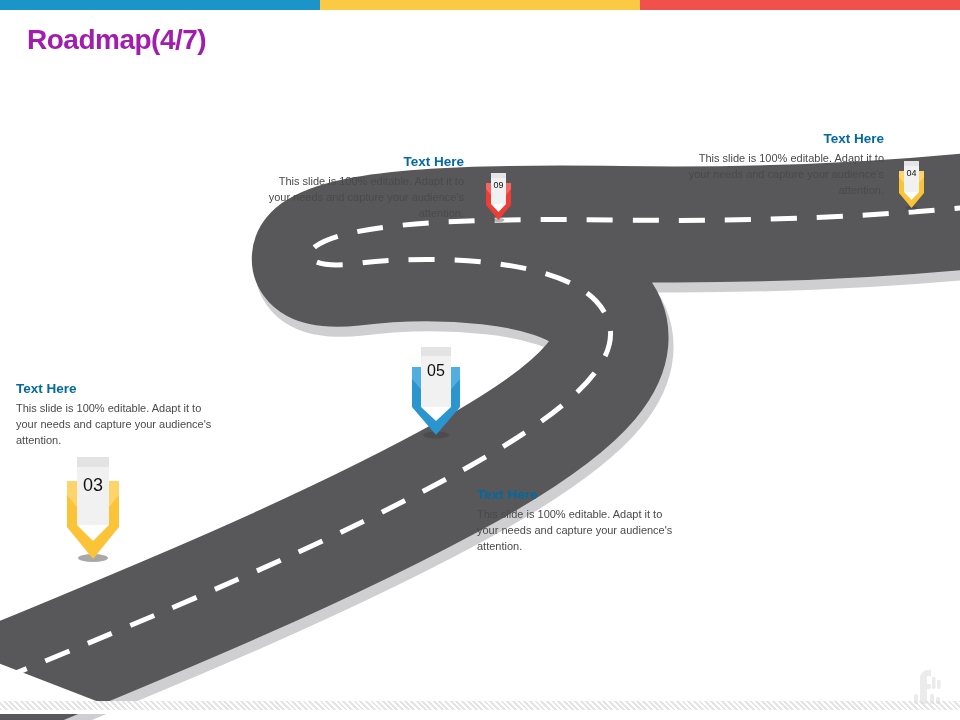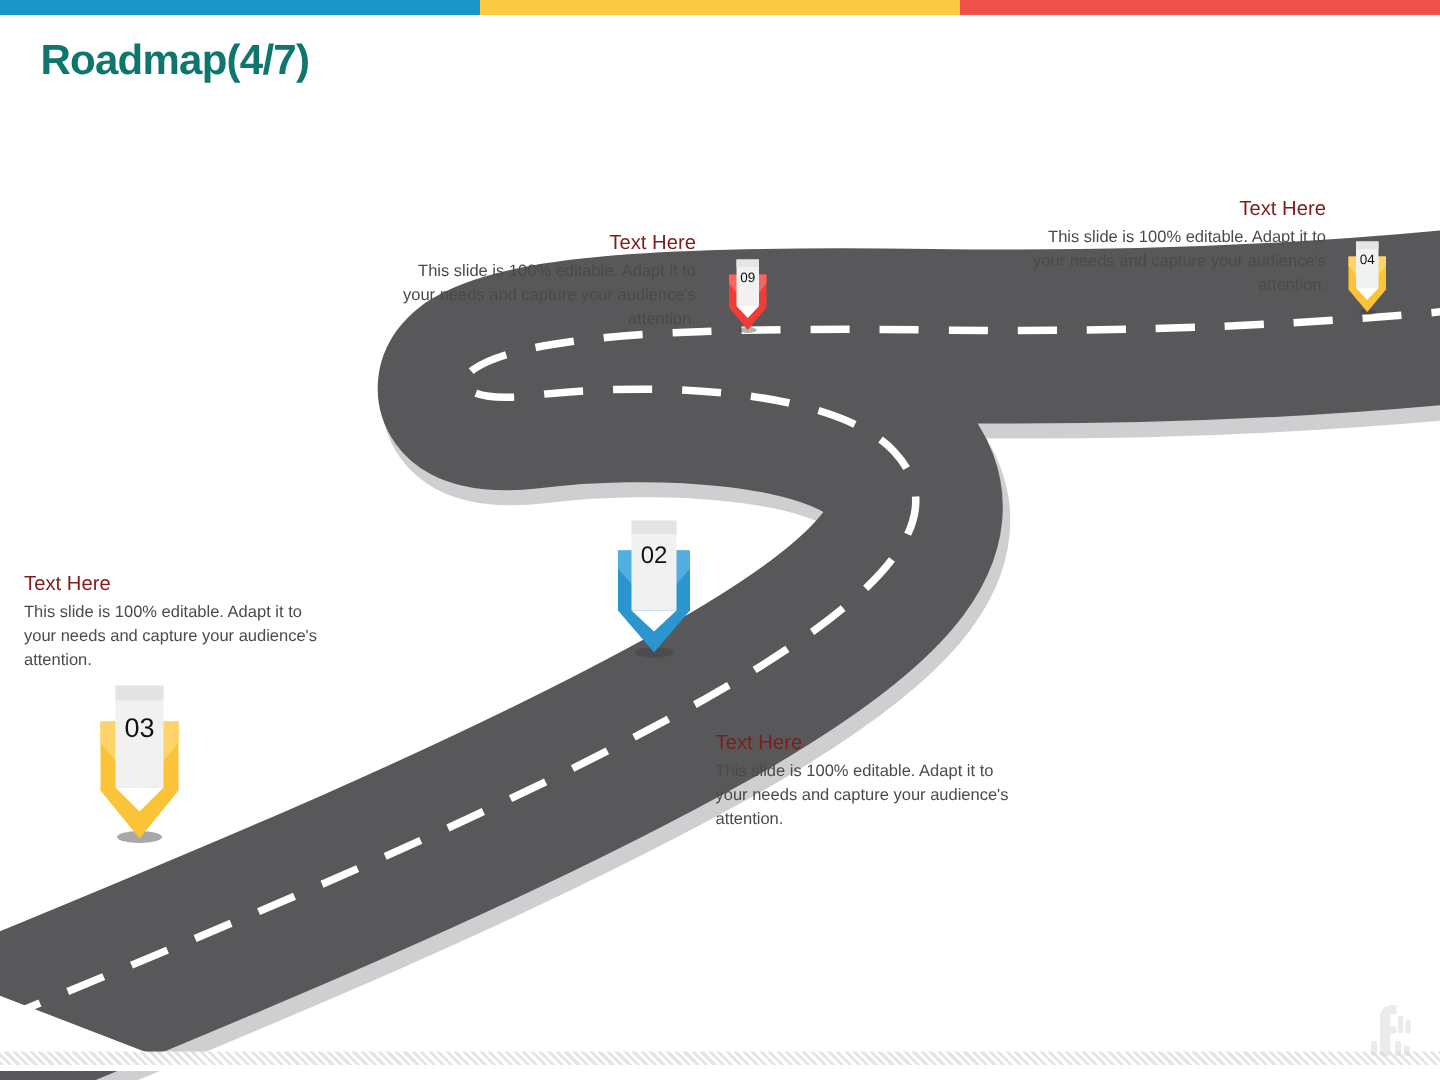--- a/index.html
+++ b/index.html
@@ -29,38 +29,38 @@
   #topbar .seg.blue   { width: 320px; }
   #topbar .seg.yellow { width: 320px; }
   #topbar .seg.red    { width: 320px; }
 
   
   #page-title {
     position: absolute;
     left: 27px; top: 24px;
     font-size: 28px;
     font-weight: bold;
-    color: #0f766e;
+    color: #a21caf;
     letter-spacing: -0.5px;
     white-space: nowrap;
   }
 
   
   #road-svg {
     position: absolute;
     left: 0; top: 0;
     width: 960px; height: 720px;
   }
 
   
   .textblock { position: absolute; }
   .textblock .th {
     font-size: 13.5px;
-    font-weight: normal;
-    color: #7f1d1d;
+    font-weight: bold;
+    color: #0369a1;
     margin-bottom: 4px;
     line-height: 1.2;
   }
   .textblock .tb {
     font-size: 11px;
     color: #4a4a4a;
     line-height: 1.45;
   }
   .textblock.align-left  { text-align: left; }
   .textblock.align-right { text-align: right; }
@@ -179,21 +179,21 @@
 
   <div class="marker" id="mk-02">
     <svg class="pin-svg" width="60" height="94" viewBox="0 0 60 94">
       <ellipse cx="30" cy="90" rx="13" ry="3.5" fill="#3f3f41" opacity="0.45"></ellipse>
       <path d="M6 22 L54 22 L54 62 L30 90 L6 62 Z" fill="#2a95ce"></path>
       <path d="M6 22 L54 22 L54 34 L30 62 L6 34 Z" fill="#51aede"></path>
       <rect x="15" y="2" width="30" height="60" fill="#f1f1f1"></rect>
       <path d="M15 62 L45 62 L30 76 Z" fill="#ffffff"></path>
       <rect x="15" y="2" width="30" height="9" fill="#e3e3e3"></rect>
     </svg>
-    <div class="num">02</div>
+    <div class="num">05</div>
   </div>
 
   <div class="textblock align-left" id="tb-02">
     <div class="th">Text Here</div>
     <div class="tb">This slide is 100% editable. Adapt it to your needs and capture your audience's attention.</div>
   </div>
 
   <div class="marker" id="mk-03">
     <svg class="pin-svg" width="31" height="50" viewBox="0 0 31 50">
       <ellipse cx="15.5" cy="48" rx="6" ry="2" fill="#3f3f41" opacity="0.4"></ellipse>

